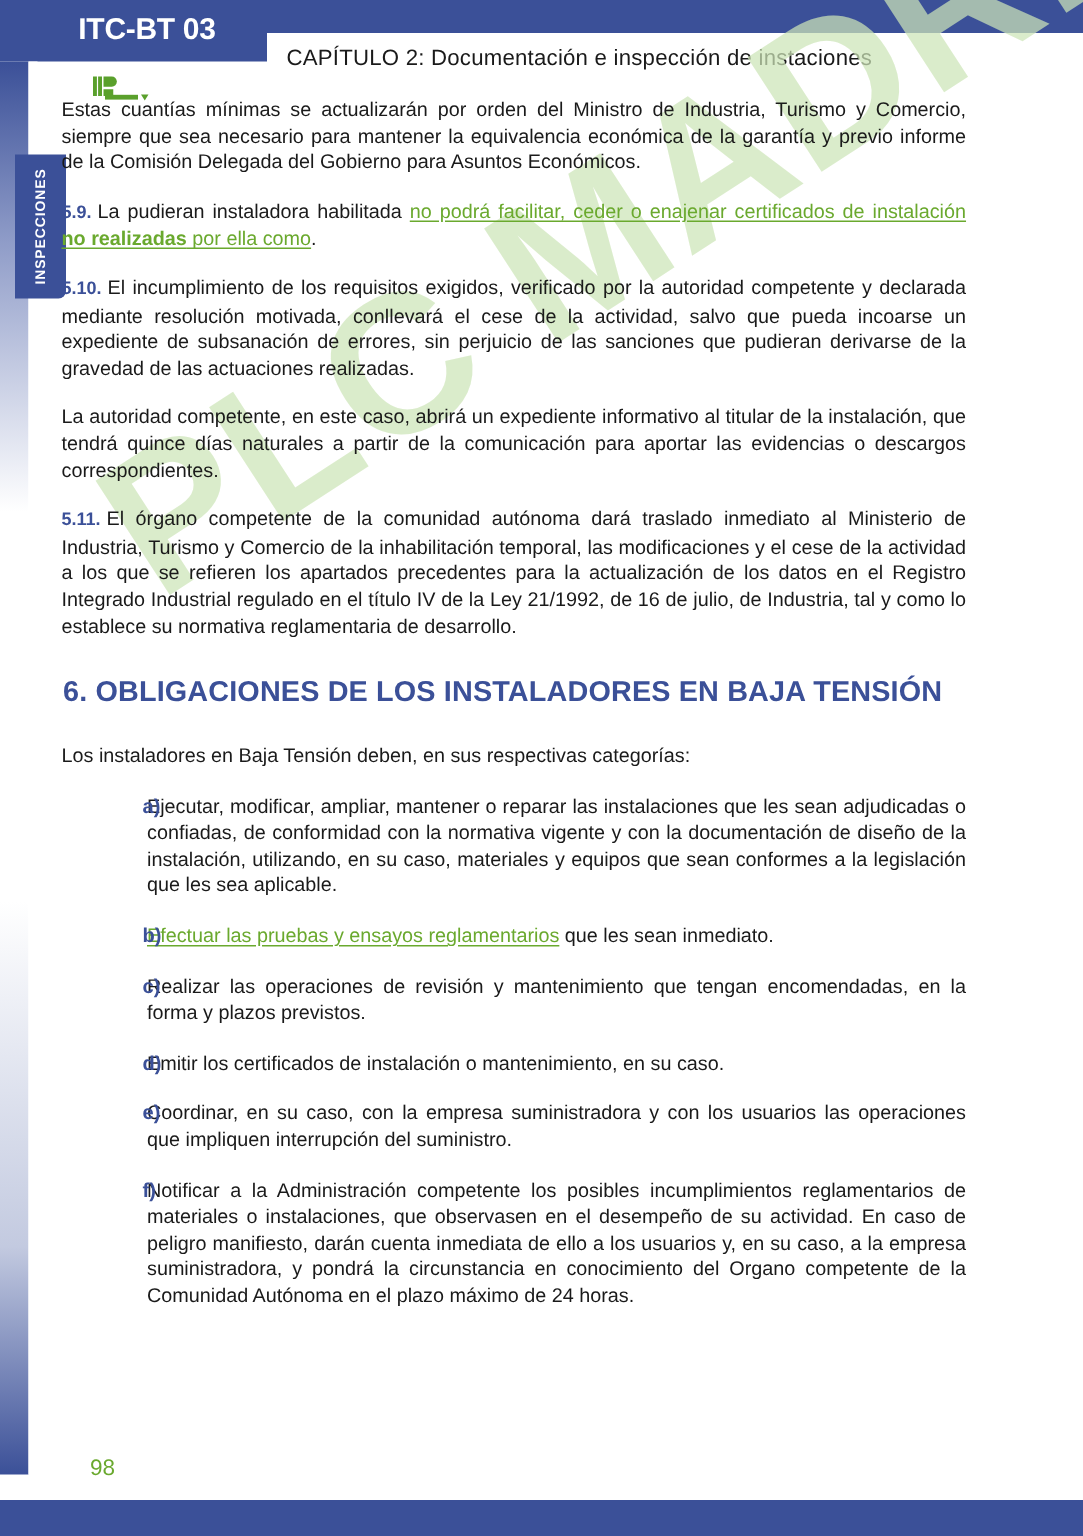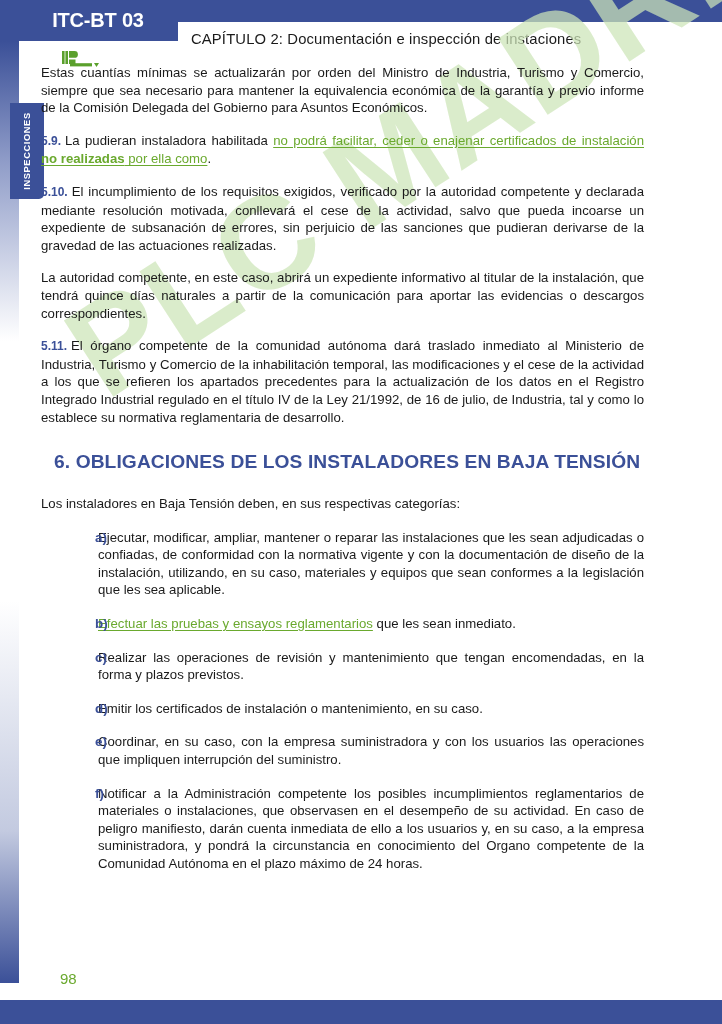--- a/index.html
+++ b/index.html
@@ -205,21 +205,21 @@
     text-underline-offset: 2px;
   }
   .black-u {
     color: #1a1a1a;
     text-decoration-color: #6aa92e;
     text-decoration-thickness: 1.5px;
     text-underline-offset: 2px;
   }
 
   h2.section-heading {
-    margin: 24px 0 22px 13px;
+    margin: 24px 0 22px 1px;
     color: #3b5098;
     font-size: 19.2px;
     font-weight: bold;
     letter-spacing: 0.1px;
     line-height: 23px;
   }
 
   
   ol.lettered {
     list-style: none;

